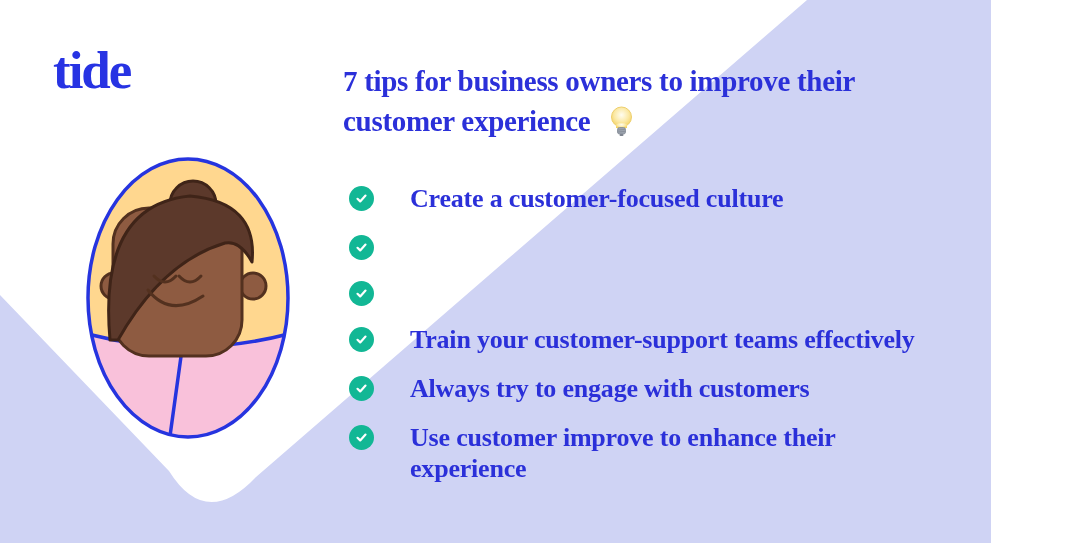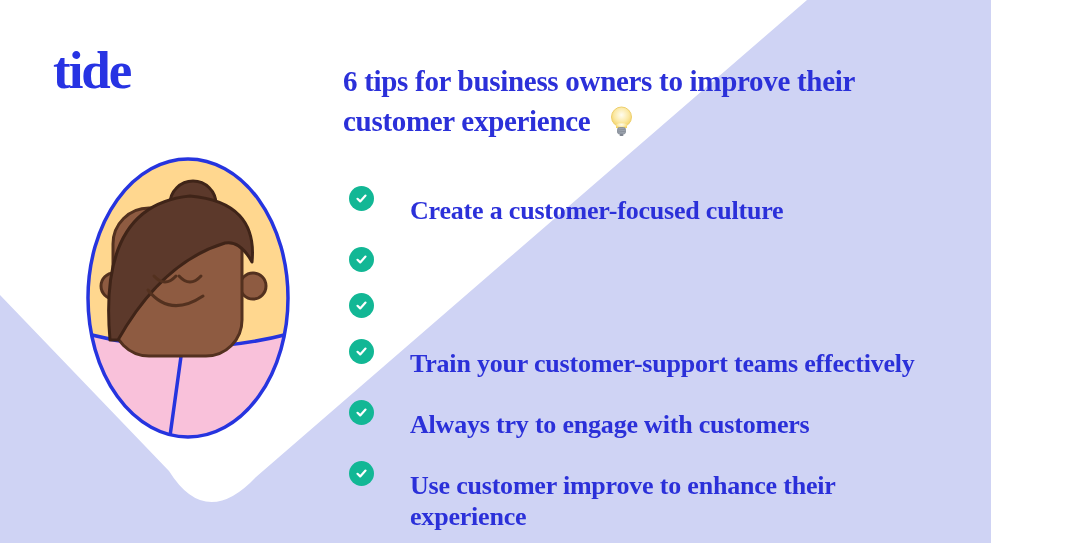--- a/index.html
+++ b/index.html
@@ -30,21 +30,21 @@
     position:absolute;left:349px;top:183px;
     margin:0;padding:0;list-style:none;
   }
   .tip{
     display:flex;align-items:flex-start;gap:36px;
     margin-bottom:18px;
   }
   .tip-text{
     color:var(--text-blue,#2B30D9);
     font-size:26px;font-weight:600;letter-spacing:-0.2px;
-    line-height:31px;white-space:nowrap;margin-top:12px;
+    line-height:31px;white-space:nowrap;
   }
   .tip.wrap .tip-text{white-space:normal;max-width:515px;}
   .check{
     flex:0 0 auto;width:25px;height:25px;margin-top:3px;
     border-radius:50%;
     background:var(--check-green,#12B795);
     display:flex;align-items:center;justify-content:center;
   }
   .check svg{width:13px;height:13px;display:block;}
 </style>
@@ -89,21 +89,21 @@
 
         <path d="M 148 290 Q 170 318 203 296" fill="none" style="stroke:var(--avatar-skin-line,#53311F);stroke-width:3" stroke-linecap="round"></path>
       </g>
       <ellipse cx="188" cy="298" rx="100" ry="139" fill="none" style="stroke:var(--avatar-outline,#2634DF);stroke-width:3.5"></ellipse>
     </g>
   </svg>
 
   <div class="logo">tide</div>
 
   <div class="title">
-    <span class="t-line">6 tips for business owners to improve their</span>
+    <span class="t-line">7 tips for business owners to improve their</span>
     <span class="t-line t-line2">
       <span>customer experience</span>
       <svg class="bulb" viewBox="0 0 27 31">
         <circle cx="13.5" cy="11" r="10" fill="url(#bulbGrad)" stroke="#EECF6C" stroke-width="1"></circle>
         <path d="M 8 18 L 8 22 L 19 22 L 19 18 Q 13.5 15 8 18 Z" fill="url(#bulbGrad)" stroke="none"></path>
         <rect x="9.5" y="21.5" width="8" height="6.5" rx="2" fill="#9CA3AE" stroke="#848B96" stroke-width="0.8"></rect>
         <line x1="9.5" y1="24" x2="17.5" y2="23.3" stroke="#848B96" stroke-width="0.8"></line>
         <line x1="9.5" y1="26" x2="17.5" y2="25.3" stroke="#848B96" stroke-width="0.8"></line>
         <rect x="11.5" y="28" width="4" height="2" rx="1" fill="#7E8590"></rect>
       </svg>

